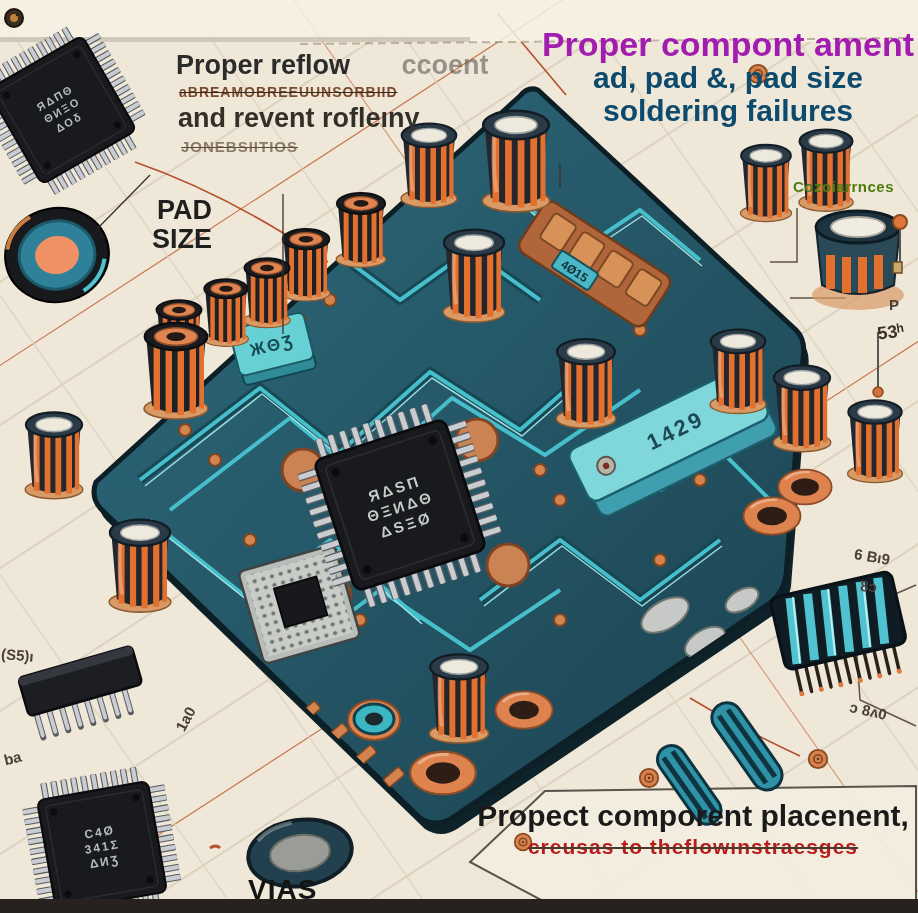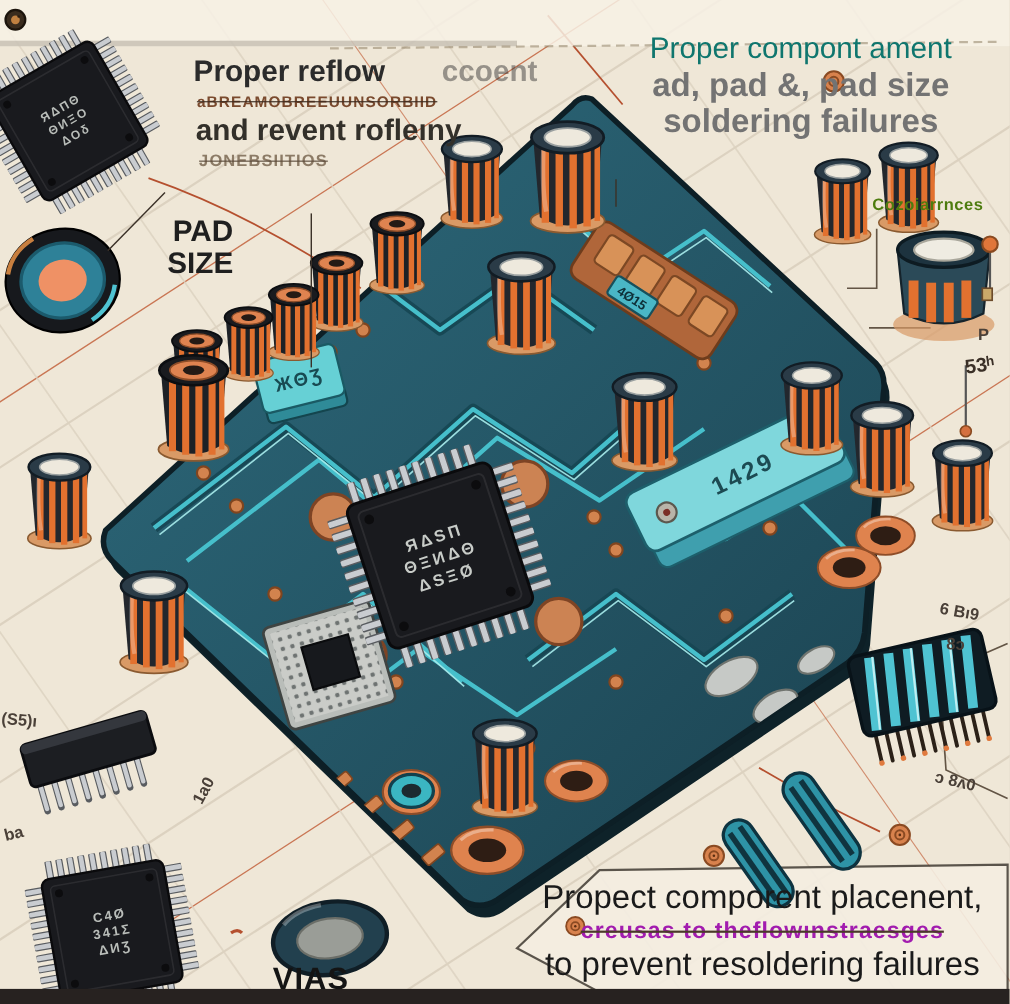--- a/index.html
+++ b/index.html
@@ -9,29 +9,29 @@
   .txt{position:absolute;color:#1a1a1a;white-space:nowrap;}
   .title{left:30px;top:2px;font-size:31px;font-weight:800;letter-spacing:-0.5px;color:#161616;}
   .tl1{left:176px;top:50px;font-size:27px;font-weight:600;color:#2b2b2b;}
   .tl1 .fade{opacity:.45;filter:blur(.6px);margin-left:44px;}
   .tl2{left:179px;top:84px;font-size:14px;font-weight:700;color:#7a4a2e;
        text-decoration:line-through;text-decoration-color:#3a2a1e;letter-spacing:1px;filter:blur(.3px);}
   .tl3{left:178px;top:103px;font-size:27px;font-weight:600;color:#33302a;}
   .tl4{left:181px;top:138px;font-size:15px;font-weight:700;color:#8c7b66;
        text-decoration:line-through;text-decoration-color:#5a4a3a;letter-spacing:1px;filter:blur(.4px);}
   .trblock{left:540px;top:28px;width:376px;text-align:center;}
-  .trblock .a{font-size:27px;font-weight:400;line-height:33px;color:#0f766e;}
-  .trblock .b{font-size:30px;font-weight:800;line-height:33px;color:#737373;}
+  .trblock .a{font-size:34px;font-weight:700;line-height:33px;color:#a21caf;}
+  .trblock .b{font-size:30px;font-weight:800;line-height:33px;color:#0c4a6e;}
   .padsize{left:152px;top:196px;font-size:27px;font-weight:700;line-height:29px;color:#1f1f1f;text-align:right;}
   .caps-label{left:793px;top:178px;font-size:15px;font-weight:600;color:#4d7c0f;filter:blur(.3px);letter-spacing:.5px;}
   .v53{left:876px;top:324px;font-size:18px;font-weight:700;color:#3a2f26;transform:rotate(-8deg);transform-origin:0 0;}
   .vias{left:248px;top:874px;font-size:28px;font-weight:700;letter-spacing:1px;color:#141414;}
   .brblock{left:470px;top:798px;width:446px;text-align:center;}
-  .brblock .a{font-size:30px;font-weight:400;line-height:36px;color:#1a1a1a;}
-  .brblock .m{font-size:21px;font-weight:600;line-height:25px;color:#a21caf;
+  .brblock .a{font-size:30px;font-weight:700;line-height:36px;color:#1a1a1a;}
+  .brblock .m{font-size:21px;font-weight:600;line-height:25px;color:#b91c1c;
       text-decoration:line-through;text-decoration-color:#4a3a2a;filter:blur(.3px);letter-spacing:1px;}
   .stray{font-size:15px;font-weight:700;color:#4a4038;}
 </style>
 </head>
 <body>
 
 <div class="stage">
 
 <svg class="scene" width="918" height="913" viewBox="0 0 918 913">
   <defs>
@@ -411,21 +411,20 @@
   <div>SIZE</div>
 </div>
 
 <div class="txt caps-label">Cozoiarrnces</div>
 <div class="txt v53">53ʰ</div>
 <div class="txt vias">VIAS</div>
 
 <div class="txt brblock">
   <div class="a">Propect comporent placenent,</div>
   <div class="m">creusas to theflowınstraesges</div>
-  <div class="a">to prevent resoldering failures</div>
 </div>
 
 <div class="txt stray" style="left:2px;top:645px;transform:rotate(5deg);transform-origin:0 0;">(S5)ı</div>
 <div class="txt stray" style="left:2px;top:752px;transform:rotate(-14deg);transform-origin:0 0;">ba</div>
 <div class="txt stray" style="left:172px;top:726px;transform:rotate(-62deg);transform-origin:0 0;">1a0</div>
 <div class="txt stray" style="left:856px;top:545px;transform:rotate(10deg);transform-origin:0 0;">6 Bı9</div>
 <div class="txt stray" style="left:861px;top:577px;transform:rotate(4deg);transform-origin:0 0;">8ɔ</div>
 <div class="txt stray" style="left:852px;top:698px;transform:rotate(13deg);transform-origin:0 0;">ɔ 8ʌ0</div>
 <div class="txt stray" style="left:889px;top:296px;">P</div>
 

